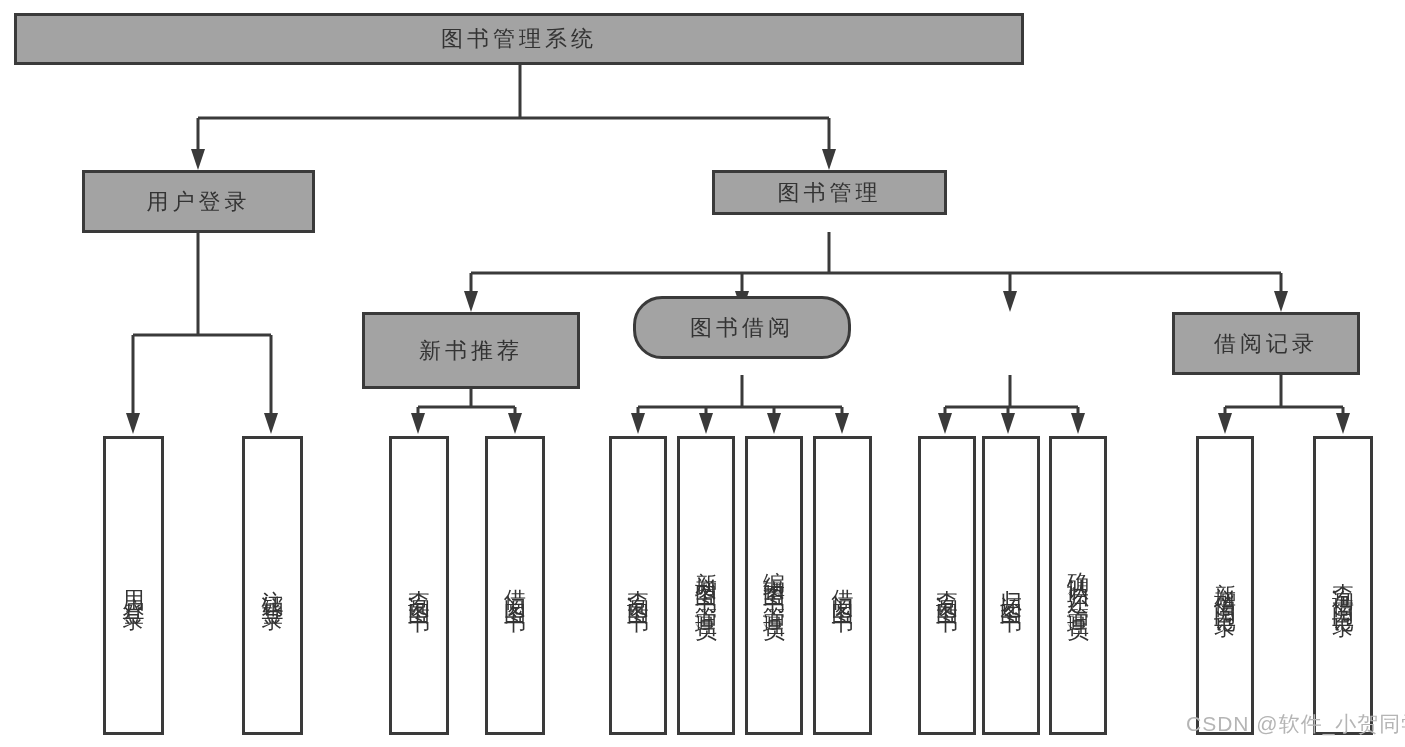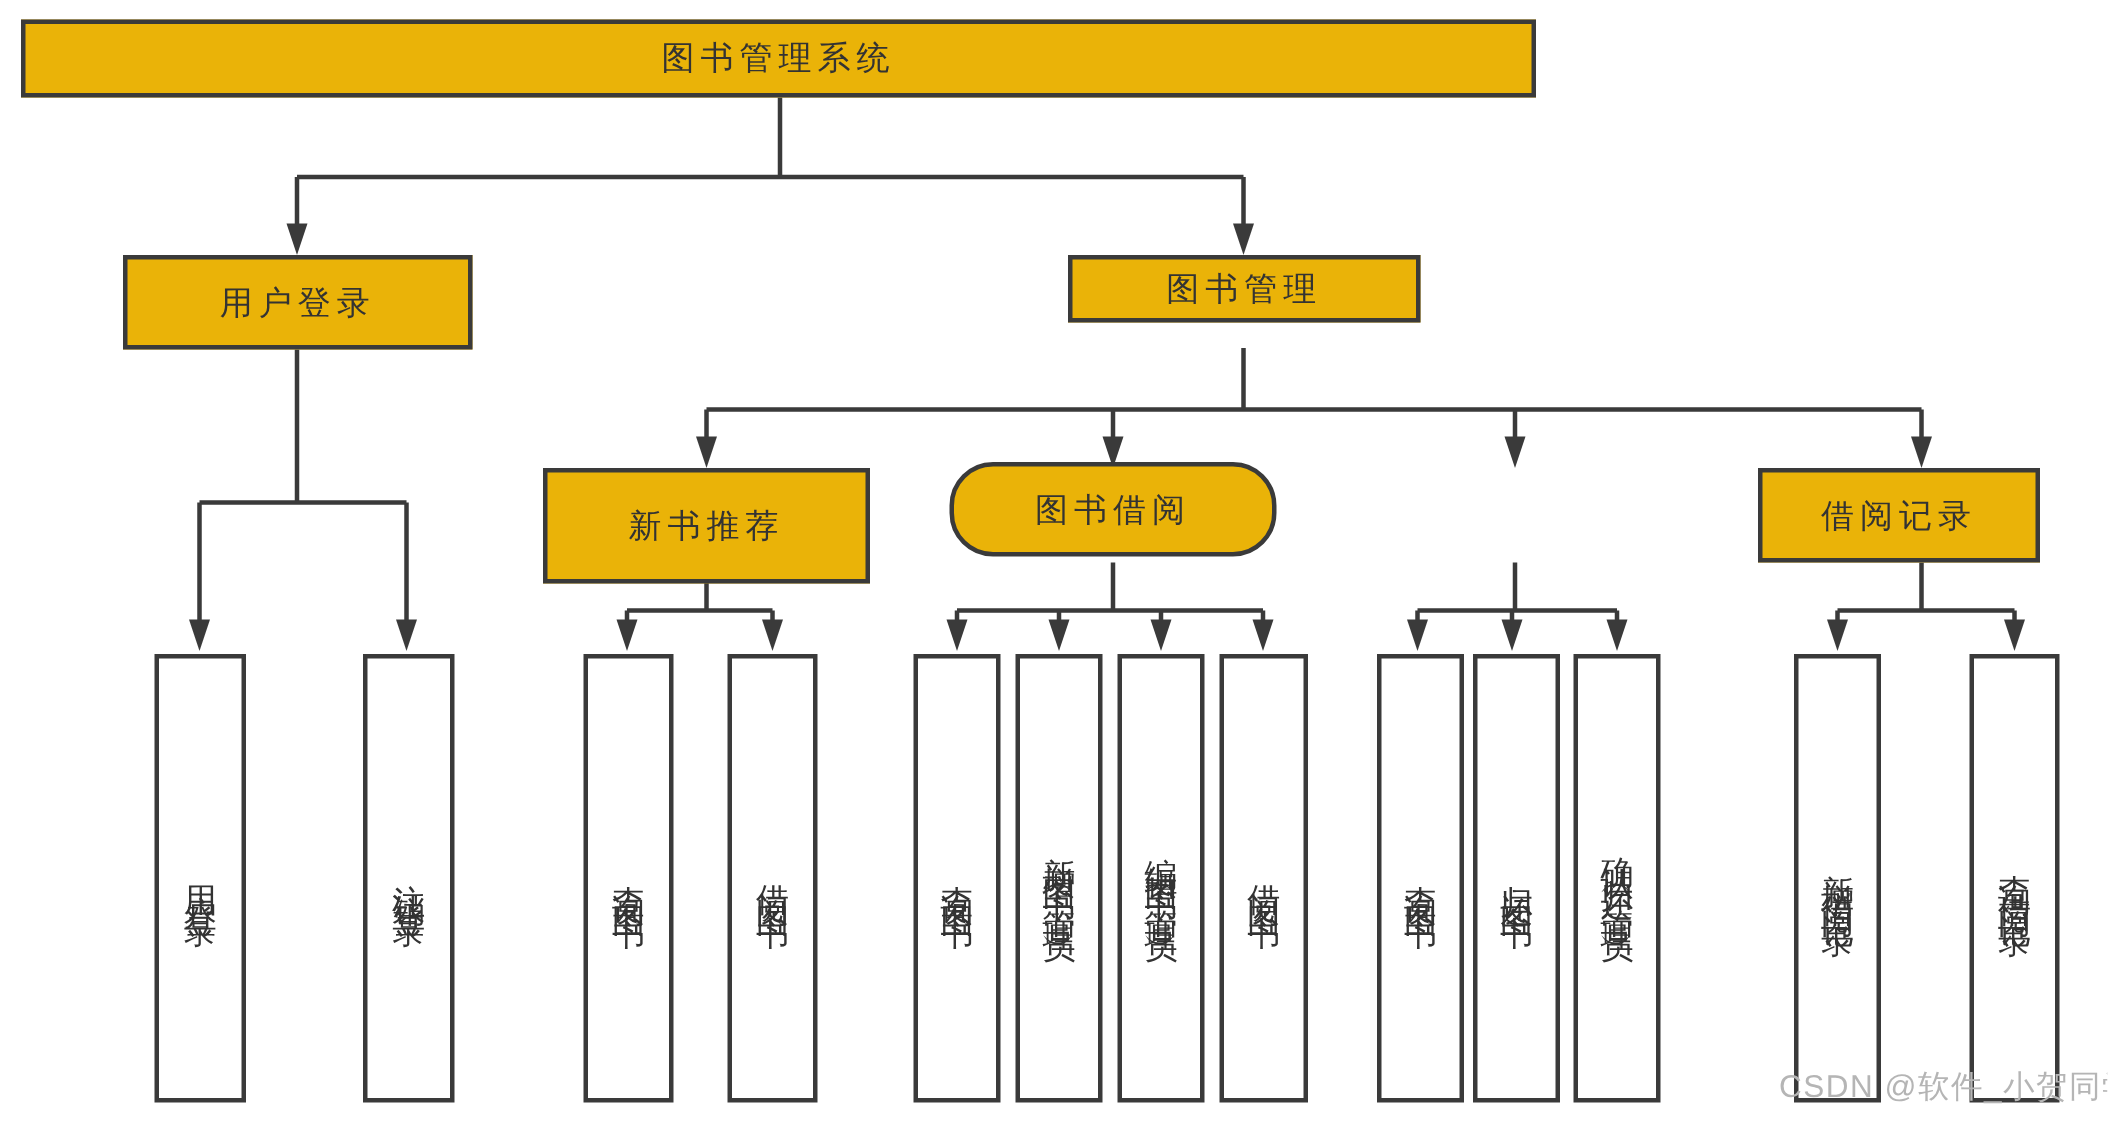--- a/index.html
+++ b/index.html
@@ -18,21 +18,21 @@
   .connector-layer {
     position: absolute;
     left: 0;
     top: 0;
     z-index: 0;
   }
   .hbox {
     position: absolute;
     box-sizing: border-box;
     border: 3px solid #3a3a3a;
-    background: #eab308;
+    background: #a3a3a3;
     display: flex;
     align-items: center;
     justify-content: center;
     font-size: 22px;
     letter-spacing: 4px;
     color: #333333;
     z-index: 1;
     white-space: nowrap;
   }
   .vbox {
@@ -100,21 +100,21 @@
         <polygon points="1336,413 1350,413 1343,434"></polygon>
       </g>
   </svg>
 
   <div class="hbox" style="left:14px; top:13px; width:1010px; height:52px;">图书管理系统</div>
 
   <div class="hbox" style="left:82px; top:170px; width:233px; height:63px;">用户登录</div>
   <div class="hbox" style="left:712px; top:170px; width:235px; height:45px;">图书管理</div>
 
   <div class="hbox" style="left:362px; top:312px; width:218px; height:77px;">新书推荐</div>
-  <div class="hbox" style="left:633px; top:308px; width:218px; height:63px;border-radius:29px;">图书借阅</div>
+  <div class="hbox" style="left:633px; top:296px; width:218px; height:63px;border-radius:29px;">图书借阅</div>
   <div class="hbox" style="left:1172px; top:312px; width:188px; height:63px;">借阅记录</div>
 
   <div class="vbox" style="left:103px; top:436px; width:61px; height:299px;">
     <span class="vlabel">用户登录</span>
   </div>
   <div class="vbox" style="left:242px; top:436px; width:61px; height:299px;">
     <span class="vlabel">注销登录</span>
   </div>
 
   <div class="vbox" style="left:389px; top:436px; width:60px; height:299px;">

